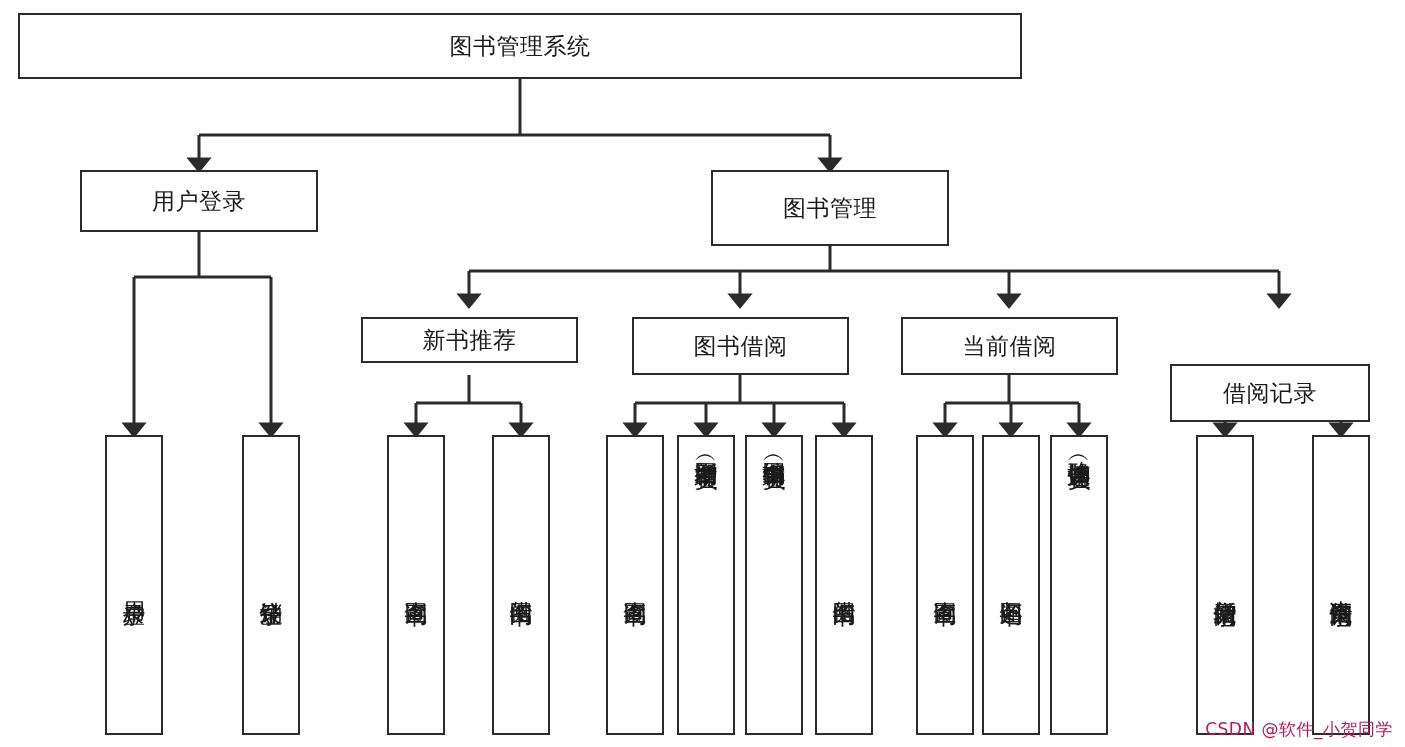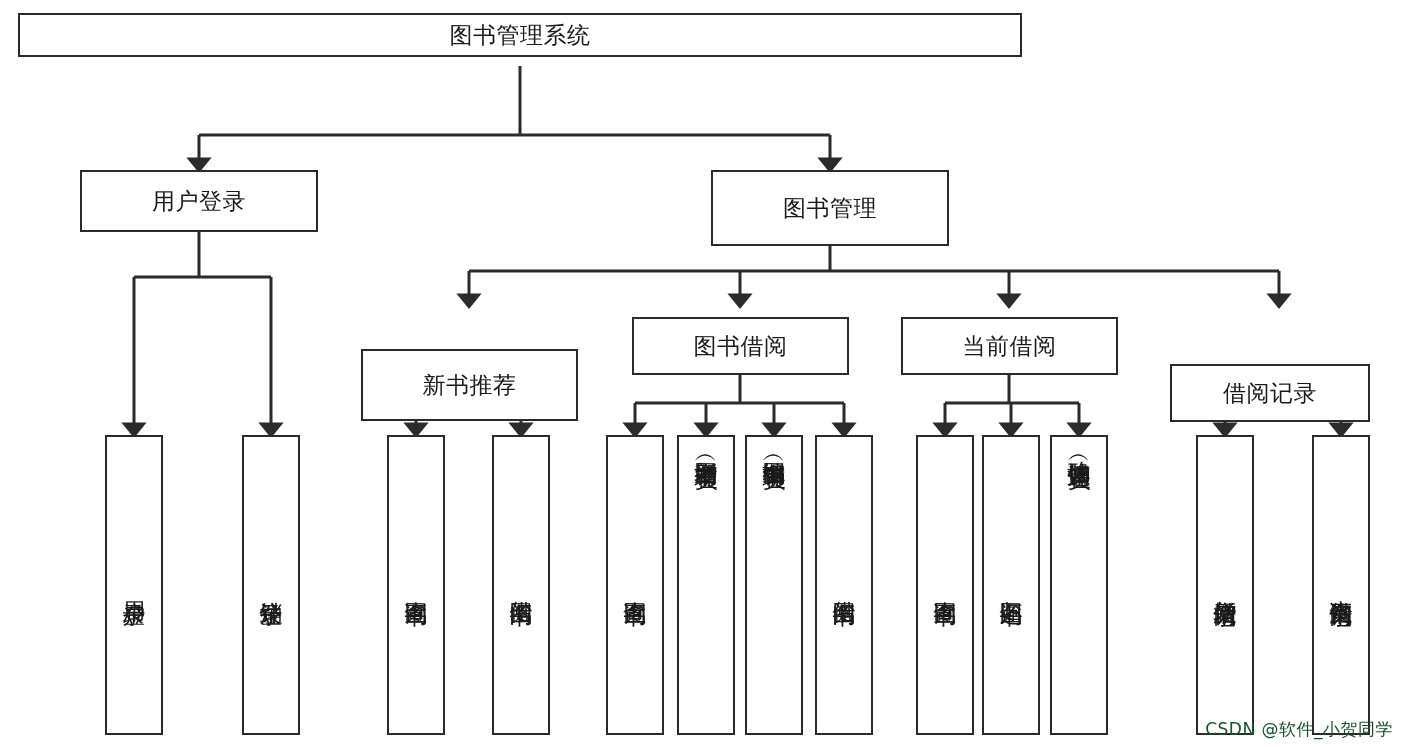--- a/index.html
+++ b/index.html
@@ -60,21 +60,21 @@
     line-height: 1.18;
     letter-spacing: 1px;
     color: #1a1a1a;
     white-space: nowrap;
   }
   #watermark {
     position: absolute;
     right: 12px;
     bottom: 6px;
     font-size: 17px;
-    color: #14532d;
+    color: #be185d;
     white-space: nowrap;
     letter-spacing: 0.5px;
   }
 </style>
 </head>
 <body>
 
 <div id="diagram-root">
 
   <svg id="diagram-svg" viewBox="0 0 1405 747">
@@ -120,32 +120,32 @@
       <path d="M1011,403 L1011,429" marker-end="url(#arrowhead)"></path>
       <path d="M1079,403 L1079,429" marker-end="url(#arrowhead)"></path>
 
       <path d="M1279,375 L1279,403"></path>
       <path d="M1225,403 L1341,403"></path>
       <path d="M1225,403 L1225,429" marker-end="url(#arrowhead)"></path>
       <path d="M1341,403 L1341,429" marker-end="url(#arrowhead)"></path>
     </g>
   </svg>
 
-  <div class="node-box root-node" style="left:18px; top:13px; width:1004px; height:44px;">
+  <div class="node-box root-node" style="left:18px; top:13px; width:1004px; height:66px;">
     <span class="node-label-h">图书管理系统</span>
   </div>
 
   <div class="node-box" style="left:80px; top:170px; width:238px; height:62px;">
     <span class="node-label-h">用户登录</span>
   </div>
   <div class="node-box" style="left:711px; top:170px; width:238px; height:76px;">
     <span class="node-label-h">图书管理</span>
   </div>
 
-  <div class="node-box" style="left:361px; top:317px; width:217px; height:72px;margin-top:32px;">
+  <div class="node-box" style="left:361px; top:317px; width:217px; height:46px;">
     <span class="node-label-h">新书推荐</span>
   </div>
   <div class="node-box" style="left:901px; top:317px; width:217px; height:58px;">
     <span class="node-label-h">当前借阅</span>
   </div>
   <div class="node-box" style="left:632px; top:317px; width:217px; height:58px;">
     <span class="node-label-h">图书借阅</span>
   </div>
   <div class="node-box" style="left:1170px; top:317px; width:200px; height:58px;margin-top:47px;">
     <span class="node-label-h">借阅记录</span>

